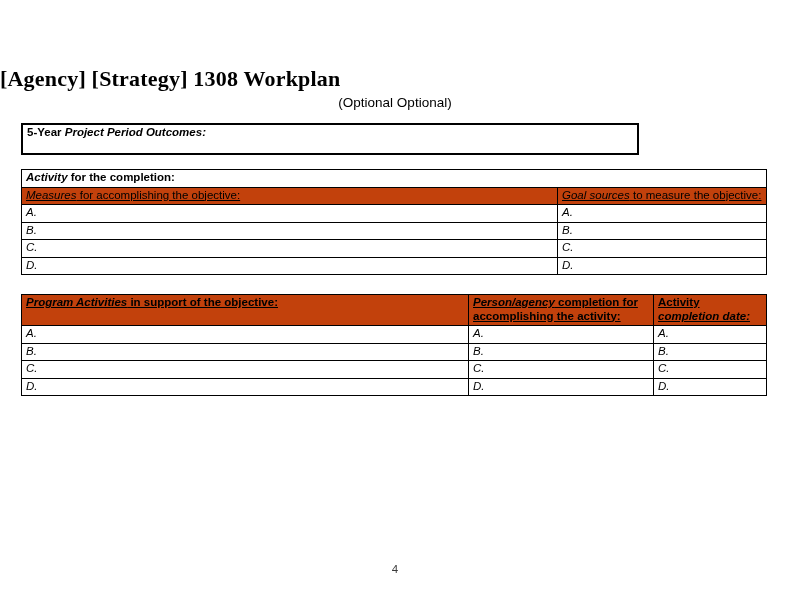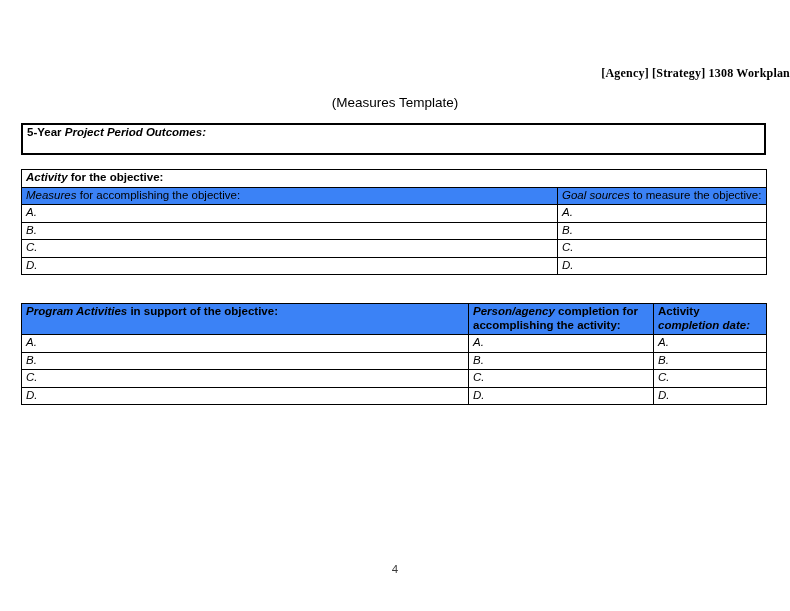--- a/index.html
+++ b/index.html
@@ -7,89 +7,89 @@
   body {
     width: 790px; height: 611px;
     background: #ffffff;
     position: relative;
     overflow: hidden;
     font-family: "Liberation Sans", sans-serif;
     color: #000;
   }
   .doc-title {
     position: absolute; top: 66px; left: 0; width: 790px;
-    text-align: right;
+    text-align: left;
     font-family: "Liberation Serif", "DejaVu Serif", serif;
-    font-size: 12px; font-weight: 700;
+    font-size: 22px; font-weight: 700;
     letter-spacing: 0.2px;
   }
   .doc-subtitle {
     position: absolute; top: 95px; left: 0; width: 790px;
     text-align: center;
     font-size: 13.5px;
   }
   table {
     border-collapse: collapse;
     table-layout: fixed;
     position: absolute;
     left: 21px;
-    width: 745px;
+    width: 618px;
   }
   td {
     border: 1.5px solid #000;
     vertical-align: top;
     padding: 1px 4px 2px 4px;
     font-size: 11.5px;
     line-height: 13.5px;
     overflow: hidden;
     white-space: nowrap;
   }
   #outcomes-table { top: 123px; }
   #outcomes-table td { height: 30px; border-width: 2px; }
   #goal-table { top: 169px; }
   #goal-table td { height: 15px; }
-  #activities-table { top: 303px; padding-left: 36px; }
+  #activities-table { top: 294px; padding-left: 36px; }
   #activities-table td { height: 15px; }
   #activities-table td.hdr2 { height: 29px; white-space: normal; }
-  .shaded { background: #3b82f6; }
+  .shaded { background: #c2410c; text-decoration: underline; }
   .bi { font-weight: 700; font-style: italic; }
   .b  { font-weight: 700; }
   .i  { font-style: italic; }
   .page-number {
     position: absolute; top: 563px; left: 0; width: 790px;
     text-align: center;
     font-size: 11.5px;
     color: #3a3a3a;
   }
 </style>
 </head>
 <body>
 
 <div class="doc-title">[Agency] [Strategy] 1308 Workplan</div>
-<div class="doc-subtitle">(Measures Template)</div>
+<div class="doc-subtitle">(Optional Optional)</div>
 
 <table id="outcomes-table">
   <tbody>
       <tr>
     <td>
       <span class="b">5-Year </span><span class="bi">Project Period Outcomes:</span>
     </td>
   </tr>
 </tbody>
   </table>
 
 <table id="goal-table">
   <colgroup>
       <col style="width:536px">
       <col style="width:209px">
     </colgroup>
   <tbody>
   <tr>
     <td colspan="2">
-      <span class="bi">Activity</span><span class="b"> for the objective:</span>
+      <span class="bi">Activity</span><span class="b"> for the completion:</span>
     </td>
   </tr>
   <tr>
     <td class="shaded">
       <span class="i">Measures</span><span> for accomplishing the objective:</span>
     </td>
     <td class="shaded">
       <span class="i">Goal sources</span><span> to measure the objective:</span>
     </td>
   </tr>

